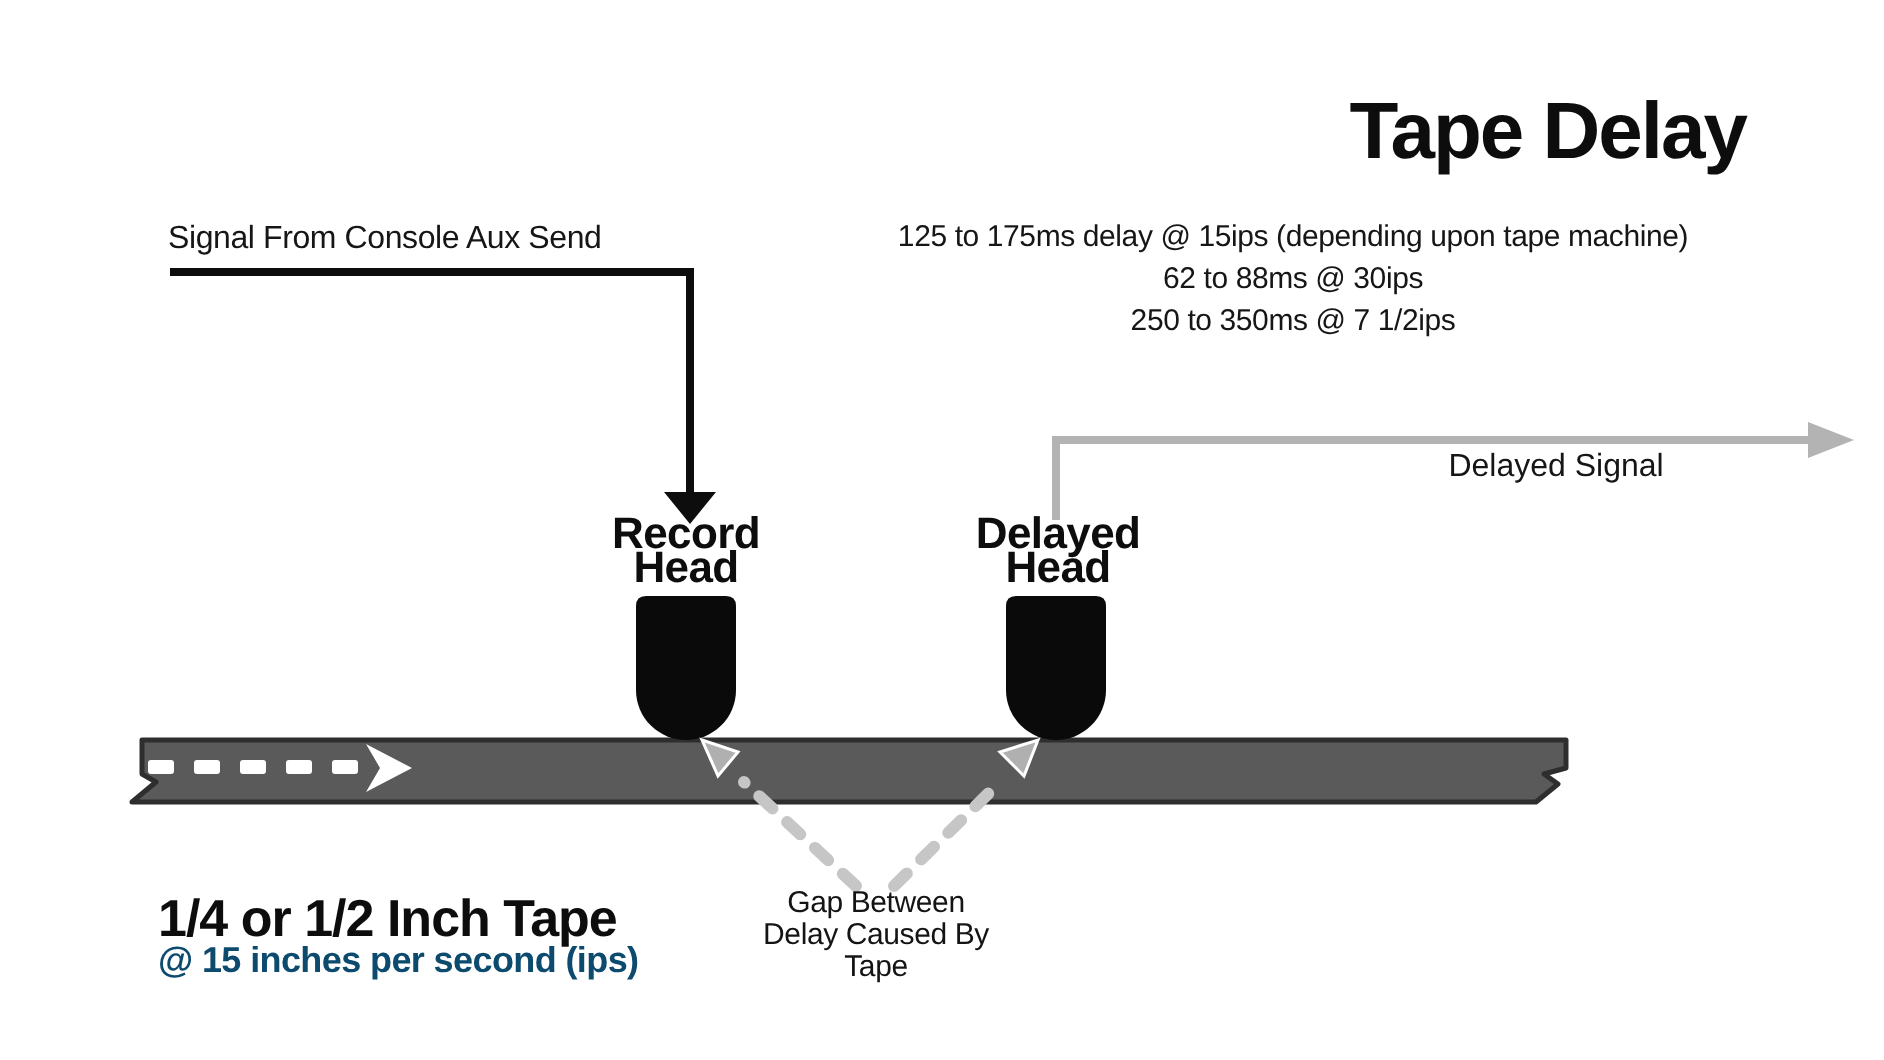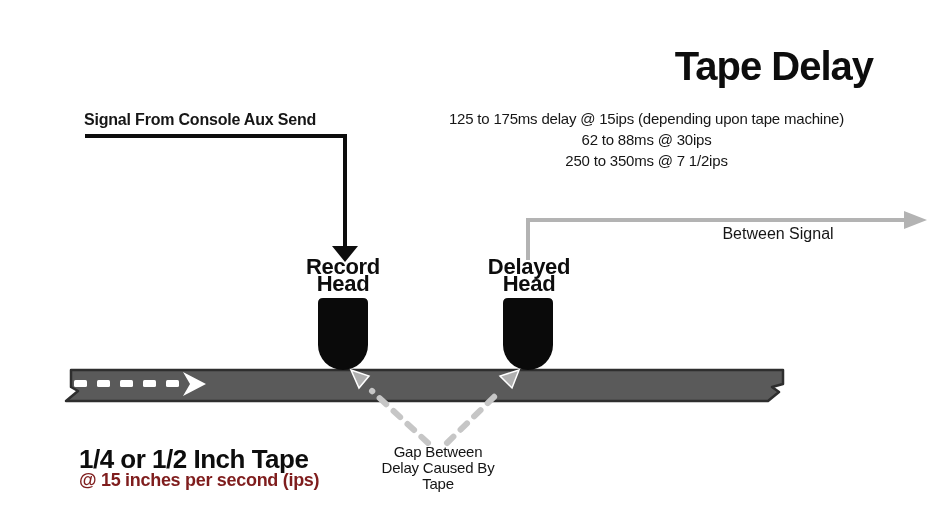--- a/index.html
+++ b/index.html
@@ -11,41 +11,41 @@
   #svg-layer{position:absolute;left:0;top:0;width:942px;height:530px;}
   .title{
     top:20px;left:540px;width:333px;text-align:right;
     font-size:40px;font-weight:bold;letter-spacing:-1px;color:#0d0d0d;
   }
   .delay-info{
     top:84px;left:380px;width:533px;text-align:center;
     font-size:15px;line-height:21px;color:#161616;letter-spacing:-0.2px;
   }
   .aux-label{
-    top:87px;left:84px;font-size:16px;color:#161616;letter-spacing:-0.2px;font-weight:bold;
+    top:87px;left:84px;font-size:16px;color:#161616;letter-spacing:-0.2px;
   }
   .delayed-label{
     top:201px;left:678px;width:200px;text-align:center;
     font-size:16px;color:#161616;
   }
   .head-label{
     top:234px;width:90px;text-align:center;
     font-size:22px;font-weight:bold;line-height:17px;color:#0d0d0d;letter-spacing:-0.3px;
   }
   .head-label.record{left:298px;}
   .head-label.playback{left:484px;}
   .delay-note{
     top:420px;left:358px;width:160px;text-align:center;
     font-size:15px;line-height:16px;color:#141414;letter-spacing:-0.2px;
   }
   .tape-spec1{
     top:420px;left:79px;font-size:26px;font-weight:bold;color:#0d0d0d;letter-spacing:-0.5px;
   }
   .tape-spec2{
-    top:446px;left:79px;font-size:18px;font-weight:bold;color:#7f1d1d;letter-spacing:-0.3px;
+    top:446px;left:79px;font-size:18px;font-weight:bold;color:#0c4a6e;letter-spacing:-0.3px;
   }
 </style>
 </head>
 <body>
 
 <div id="canvas">
 
   <svg id="svg-layer" viewBox="0 0 942 530" xmlns="http://www.w3.org/2000/svg">
 
     <g>
@@ -96,21 +96,21 @@
   <div class="abs title">Tape Delay</div>
 
   <div class="abs delay-info">
     <div>125 to 175ms delay @ 15ips (depending upon tape machine)</div>
     <div>62 to 88ms @ 30ips</div>
     <div>250 to 350ms @ 7 1/2ips</div>
   </div>
 
   <div class="abs aux-label">Signal From Console Aux Send</div>
 
-  <div class="abs delayed-label">Between Signal</div>
+  <div class="abs delayed-label">Delayed Signal</div>
 
   <div class="abs head-label record">
     <div>Record</div>
     <div>Head</div>
   </div>
 
   <div class="abs head-label playback">
     <div>Delayed</div>
     <div>Head</div>
   </div>

